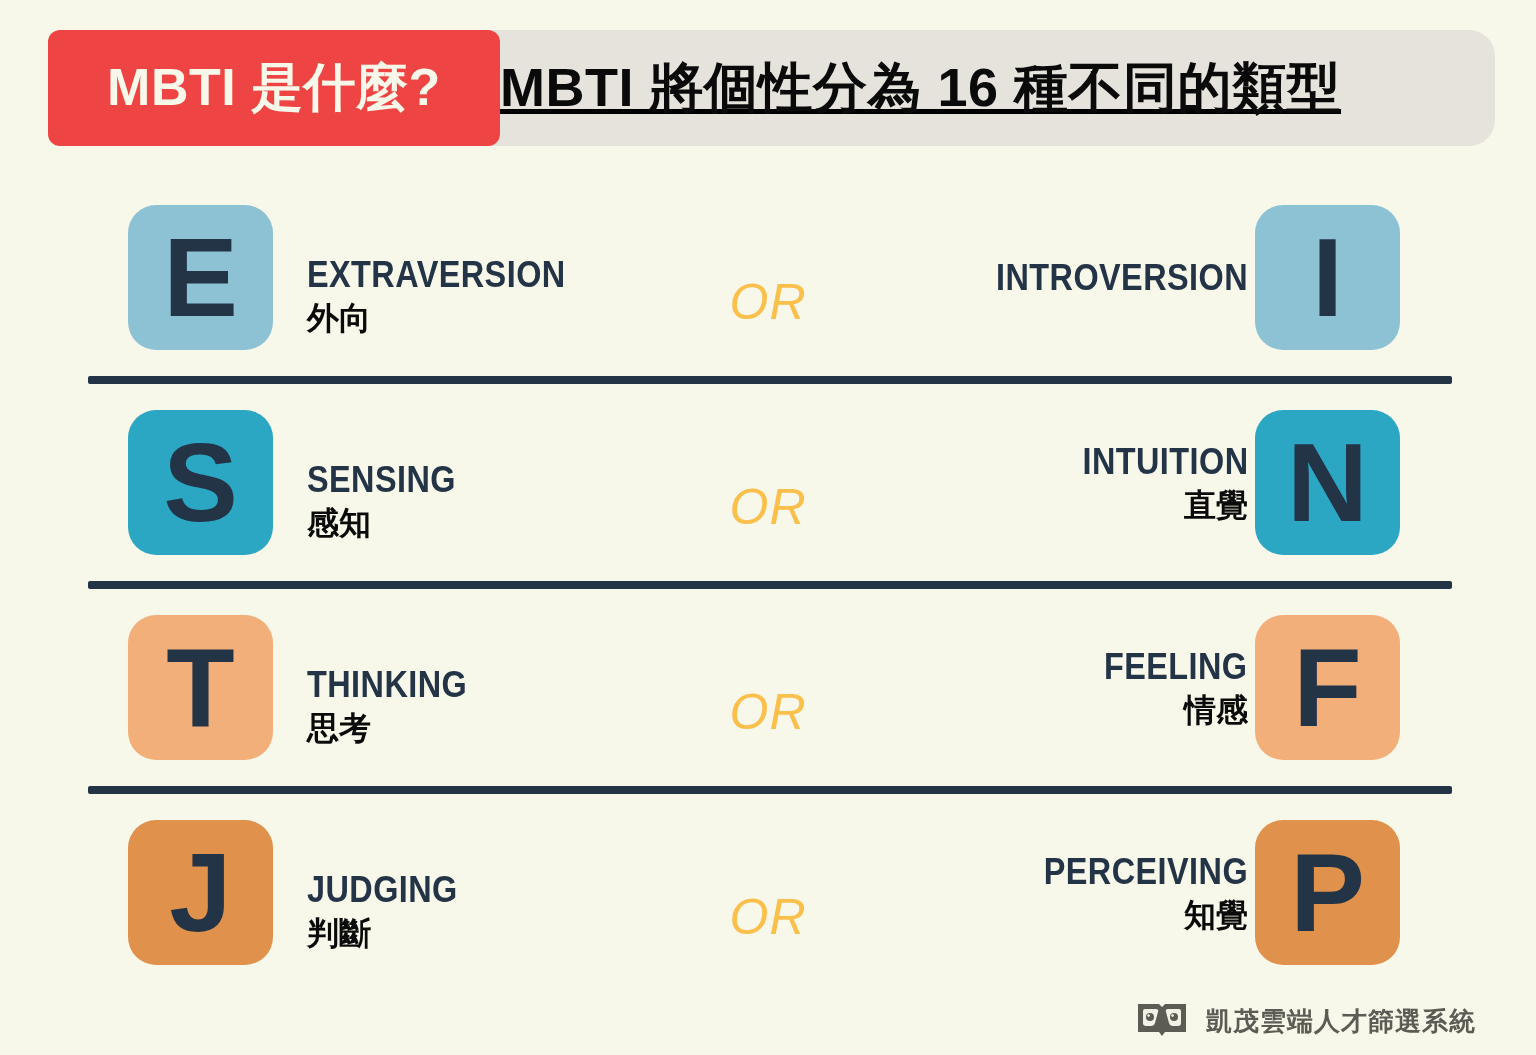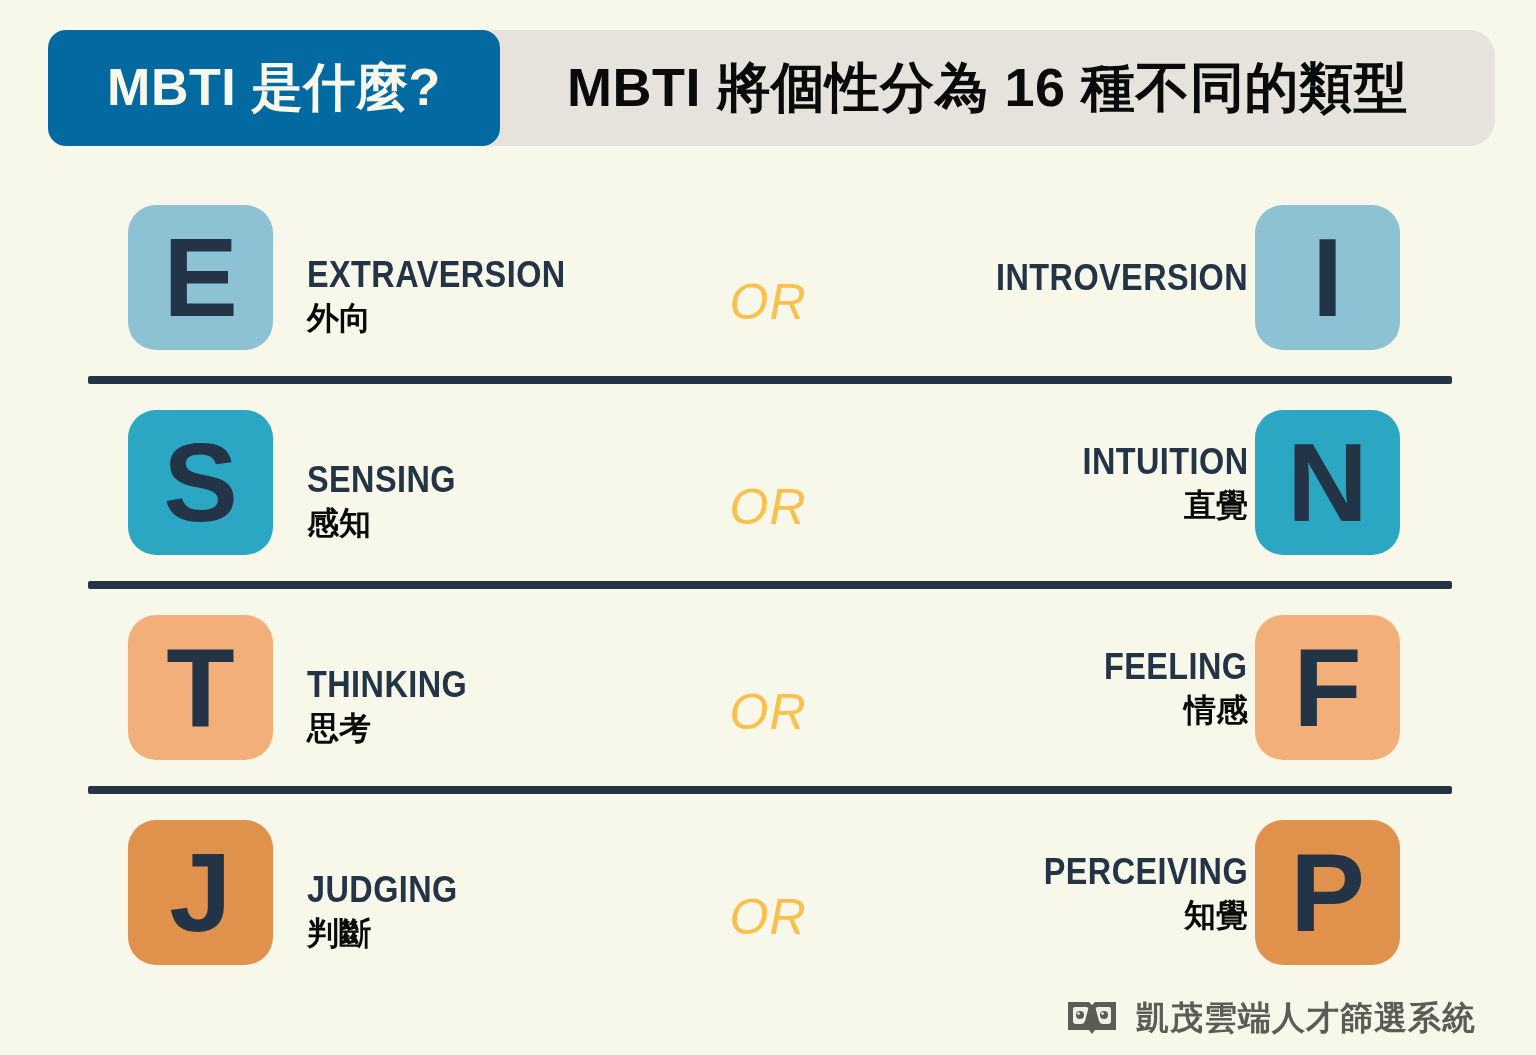--- a/index.html
+++ b/index.html
@@ -24,42 +24,42 @@
     left:48px; top:30px;
     width:1447px; height:116px;
     background:#e5e3dc;
     border-radius:26px;
     display:flex;
     align-items:stretch;
   }
 
   .header-badge {
     width:452px;
-    background:#0369a1;
-    border-radius:18px;
+    background:#ef4444;
+    border-radius:12px;
     display:flex;
     align-items:center;
     justify-content:center;
     flex:0 0 452px;
   }
 
   .header-badge-text {
     color:#f7f7ea;
     font-size:52px;
     font-weight:bold;
     letter-spacing:0.5px;
     white-space:nowrap;
   }
 
   .header-title-wrap {
     flex:1;
     display:flex;
     align-items:center;
-    justify-content:center;
     padding-right:20px;
+    text-decoration:underline;
   }
 
   .header-title {
     color:#0a0a0a;
     font-size:54px;
     font-weight:bold;
     white-space:nowrap;
     letter-spacing:0.5px;
   }
 
@@ -166,21 +166,21 @@
     display:flex;
     align-items:center;
     gap:18px;
   }
   .footer-logo {
     width:52px; height:40px;
     display:block;
   }
   .footer-text {
     color:#5c5c55;
-    font-size:33px;
+    font-size:26px;
     font-weight:bold;
     letter-spacing:1px;
     white-space:nowrap;
   }
 </style>
 </head>
 <body>
 
 <div class="page">
 

